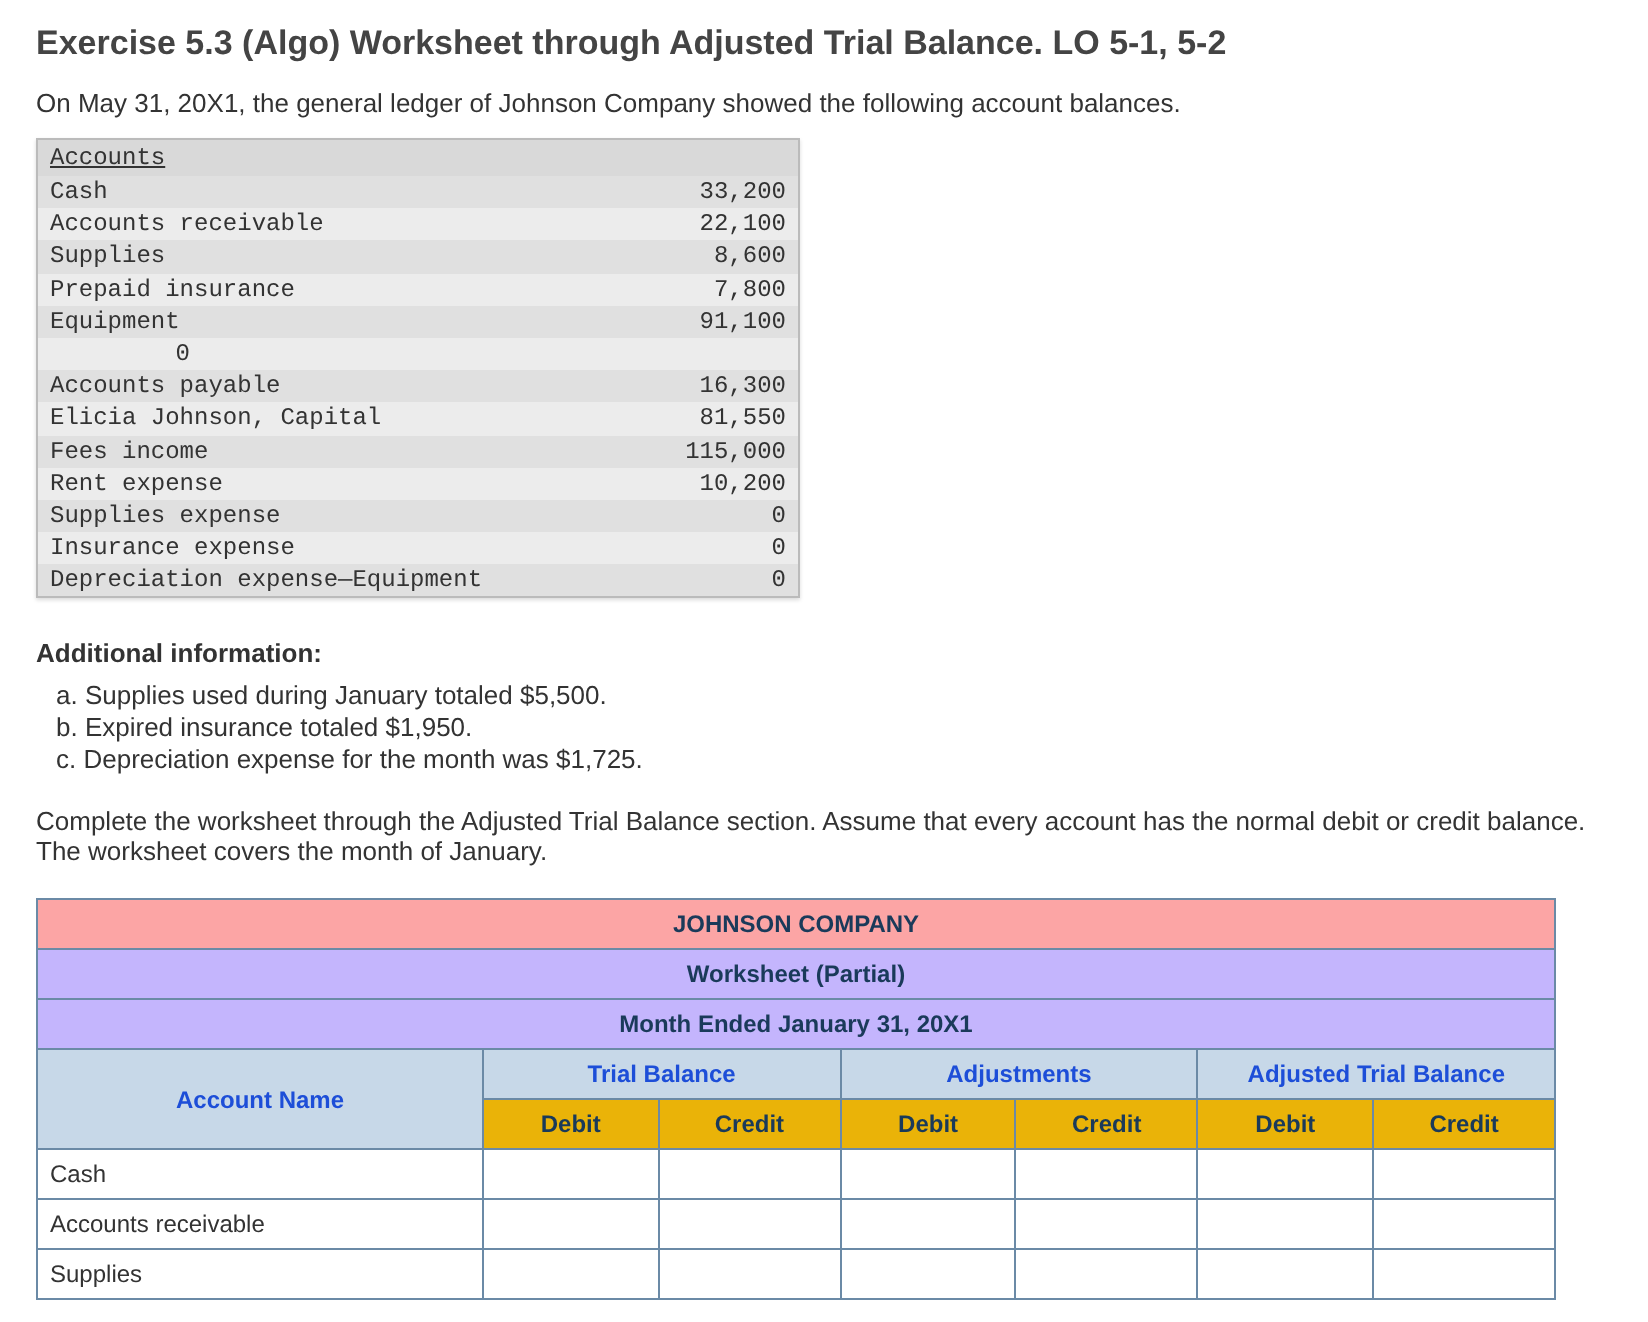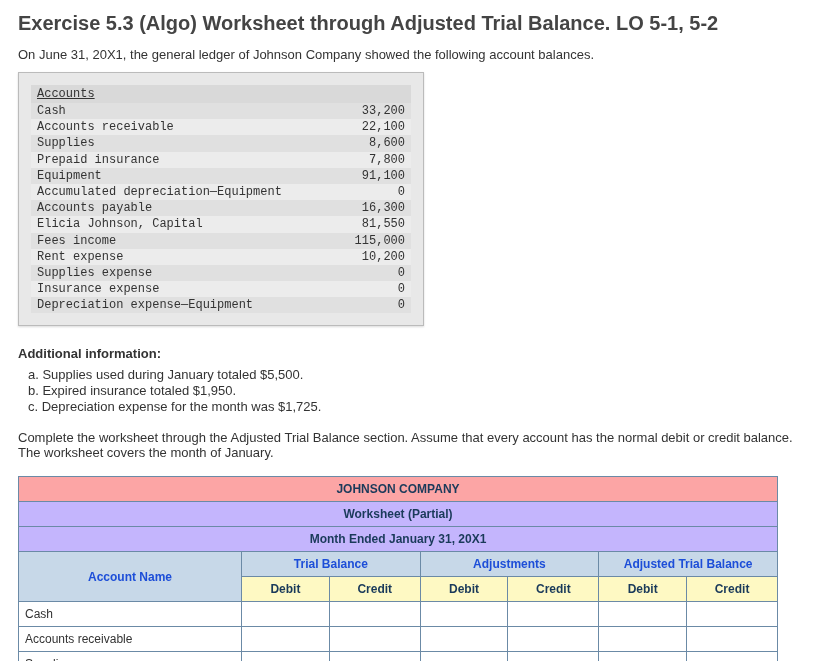--- a/index.html
+++ b/index.html
@@ -7,36 +7,36 @@
     font-size: 13px;
     color: #333;
     background: #fff;
     margin: 0;
     padding: 12px 18px;
     width: 824px;
     box-sizing: border-box;
   }
   .title-line {
     font-weight: bold;
-    font-size: 20px;
+    font-size: 17px;
     color: #444;
     margin-bottom: 12px;
   }
   .intro {
     margin-bottom: 10px;
     color: #333;
     font-size: 13px;
   }
   .ledger {
     font-family: "Courier New", Courier, monospace;
     font-size: 12px;
     background: #e8e8e8;
     border: 1px solid #bbb;
     width: 380px;
-    padding: 12px;
+    padding: 0;
     margin-bottom: 20px;
     box-shadow: 0 1px 2px rgba(0,0,0,.15);
   }
   .ledger-header {
     text-decoration: underline;
     background: #d9d9d9;
     padding: 2px 6px;
   }
   .ledger-row {
     display: flex;
@@ -80,21 +80,21 @@
     color: #1a3a5a;
     font-weight: bold;
   }
   .ws-group {
     background: #c7d8e8;
     text-align: center;
     color: #1d4ed8;
     font-weight: bold;
   }
   .ws-col {
-    background: #fef9c3;
+    background: #eab308;
     text-align: center;
     color: #1a3a5a;
     font-weight: bold;
   }
   .ws-body td {
     background: #fff;
   }
   .ws-body td.acct {
     text-align: left;
   }
@@ -104,21 +104,21 @@
     background: transparent;
     font-size: 12px;
     outline: none;
   }
 </style>
 </head>
 <body>
 
 <div class="title-line">Exercise 5.3 (Algo) Worksheet through Adjusted Trial Balance. LO 5-1, 5-2</div>
 
-<div class="intro">On June 31, 20X1, the general ledger of Johnson Company showed the following account balances.</div>
+<div class="intro">On May 31, 20X1, the general ledger of Johnson Company showed the following account balances.</div>
 
 <div class="ledger">
   <div class="ledger-header">Accounts</div>
   <div id="ledger-body">
       <div class="ledger-row">
         <span>Cash</span>
         <span class="amt">33,200</span>
       </div>
       <div class="ledger-row">
         <span>Accounts receivable</span>
@@ -130,21 +130,20 @@
       </div>
       <div class="ledger-row">
         <span>Prepaid insurance</span>
         <span class="amt">7,800</span>
       </div>
       <div class="ledger-row">
         <span>Equipment</span>
         <span class="amt">91,100</span>
       </div>
       <div class="ledger-row">
-        <span>Accumulated depreciation—Equipment</span>
         <span class="amt">0</span>
       </div>
       <div class="ledger-row">
         <span>Accounts payable</span>
         <span class="amt">16,300</span>
       </div>
       <div class="ledger-row">
         <span>Elicia Johnson, Capital</span>
         <span class="amt">81,550</span>
       </div>

